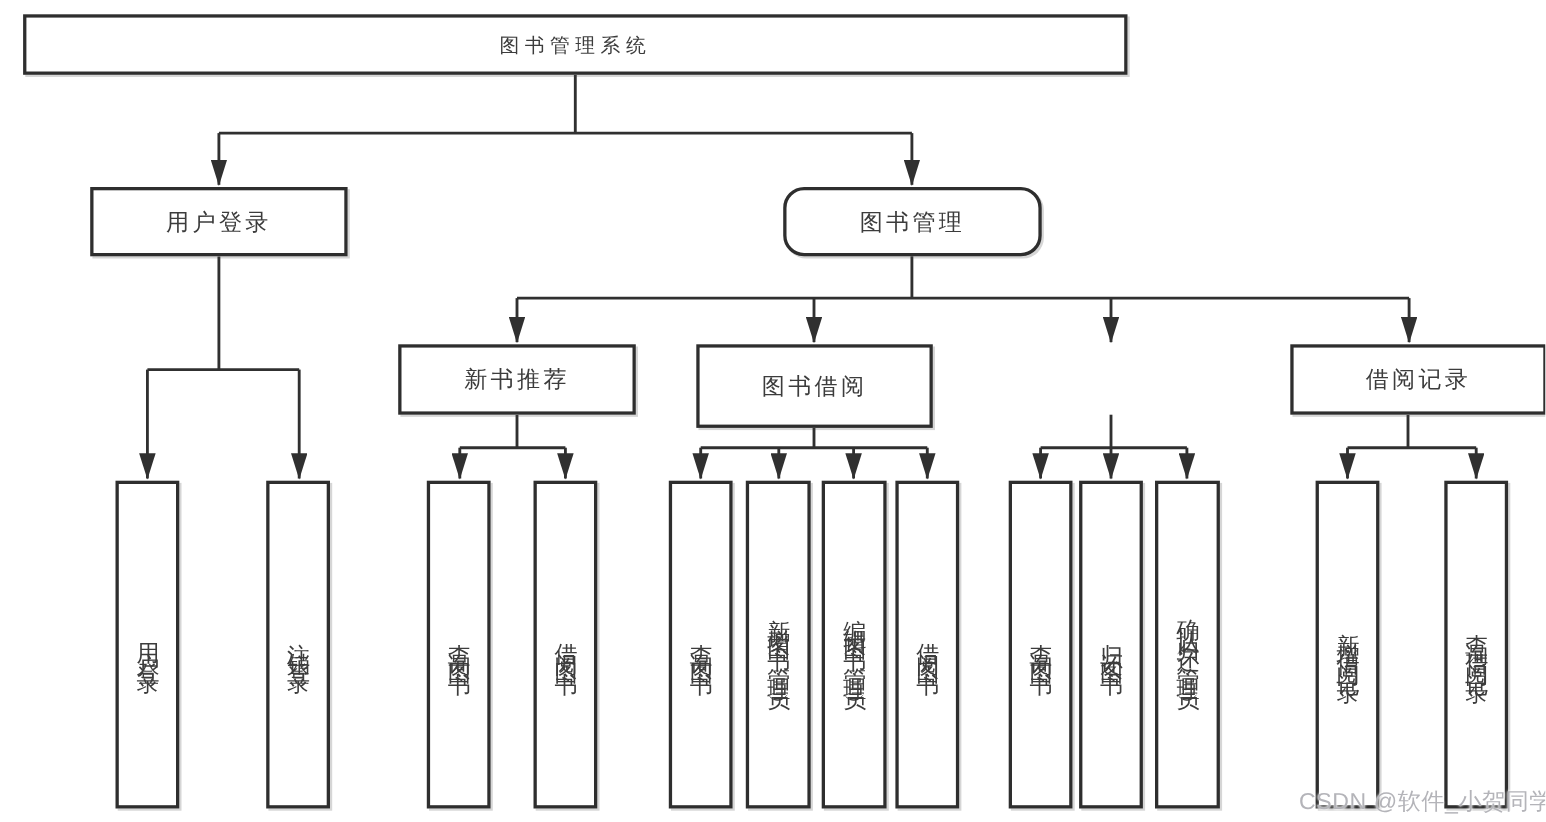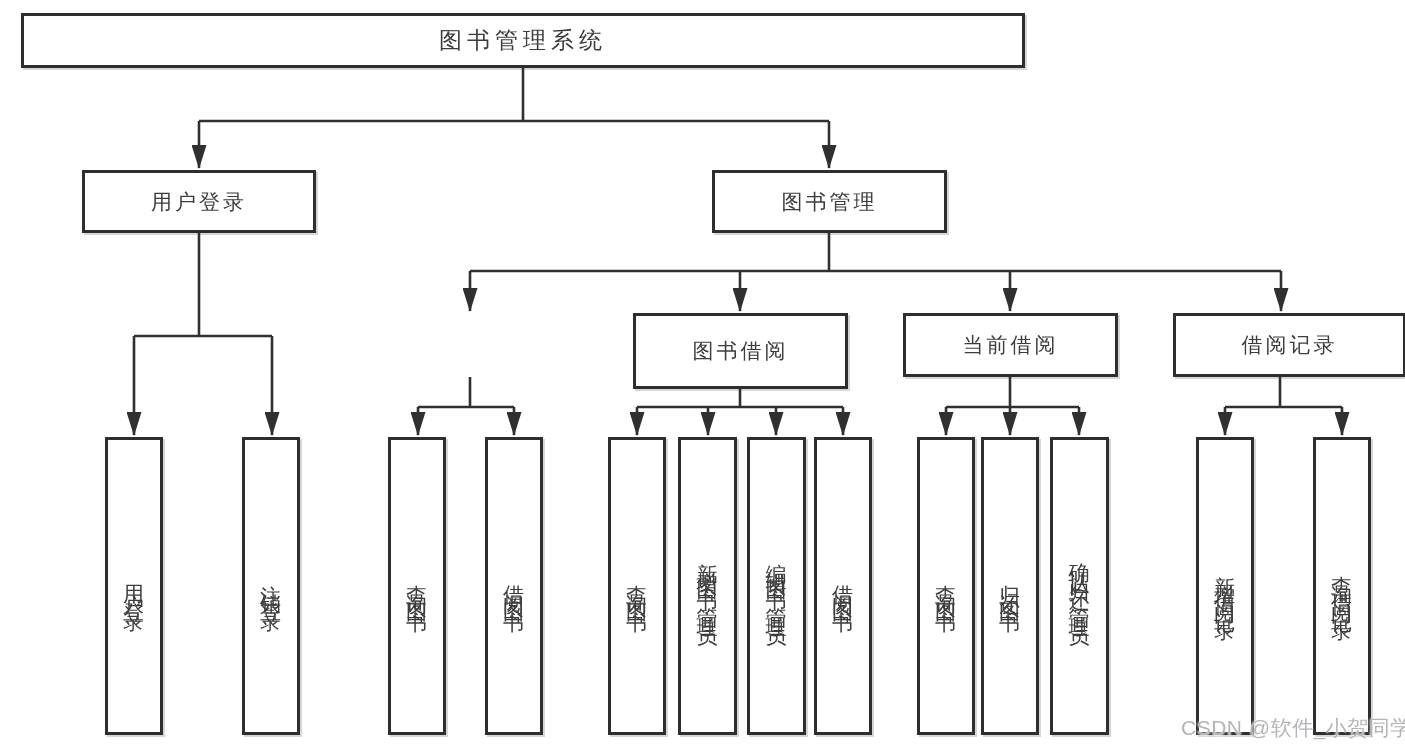--- a/index.html
+++ b/index.html
@@ -26,21 +26,21 @@
     align-items: center;
     justify-content: center;
     color: #3c3c3c;
   }
   .node-h {
     font-size: 21px;
     letter-spacing: 3px;
     white-space: nowrap;
   }
   .node-root {
-    font-size: 23px;
+    font-size: 18px;
     letter-spacing: 5px;
   }
   .node-v .v-label {
     writing-mode: vertical-lr;
     text-orientation: mixed;
     font-size: 21px;
     letter-spacing: 9px;
     line-height: 1;
     white-space: nowrap;
   }
@@ -113,24 +113,24 @@
         <path d="M1225 407 H1342"></path>
         <path d="M1225 407 V435" marker-end="url(#arrow)"></path>
         <path d="M1342 407 V435" marker-end="url(#arrow)"></path>
       </g>
     </g>
   </svg>
 
   <div class="node node-h node-root" style="left:21px; top:13px; width:1004px; height:55px;">图书管理系统</div>
 
   <div class="node node-h" style="left:82px; top:170px; width:234px; height:63px;">用户登录</div>
-  <div class="node node-h" style="left:712px; top:170px; width:235px; height:63px;">图书管理</div>
+  <div class="node node-h" style="left:712px; top:170px; width:235px; height:63px;border-radius:19px;">图书管理</div>
 
+  <div class="node node-h" style="left:362px; top:313px; width:216px; height:64px;">新书推荐</div>
   <div class="node node-h" style="left:633px; top:313px; width:215px; height:76px;">图书借阅</div>
-  <div class="node node-h" style="left:903px; top:313px; width:215px; height:64px;">当前借阅</div>
   <div class="node node-h" style="left:1173px; top:313px; width:233px; height:64px;">借阅记录</div>
 
   <div class="node node-v" style="left:105px; top:437px; width:58px; height:298px;">
     <span class="v-label">用户登录</span>
   </div>
   <div class="node node-v" style="left:242px; top:437px; width:58px; height:298px;">
     <span class="v-label">注销登录</span>
   </div>
 
   <div class="node node-v" style="left:388px; top:437px; width:58px; height:298px;">

